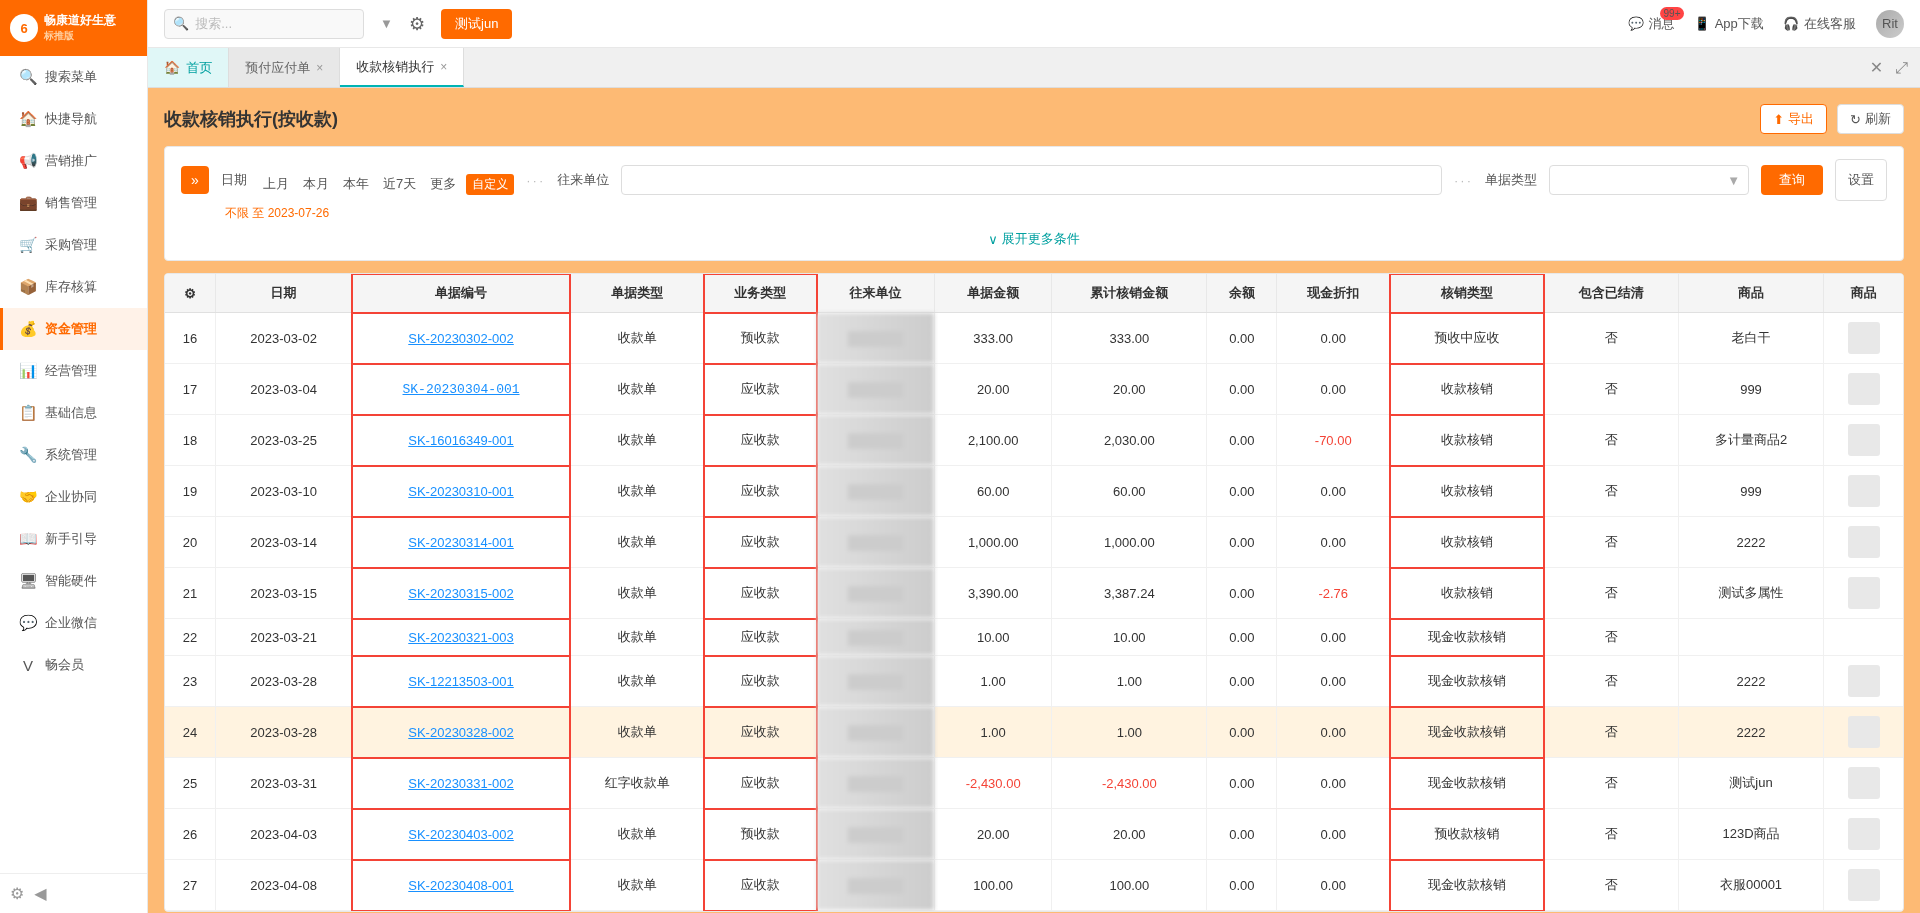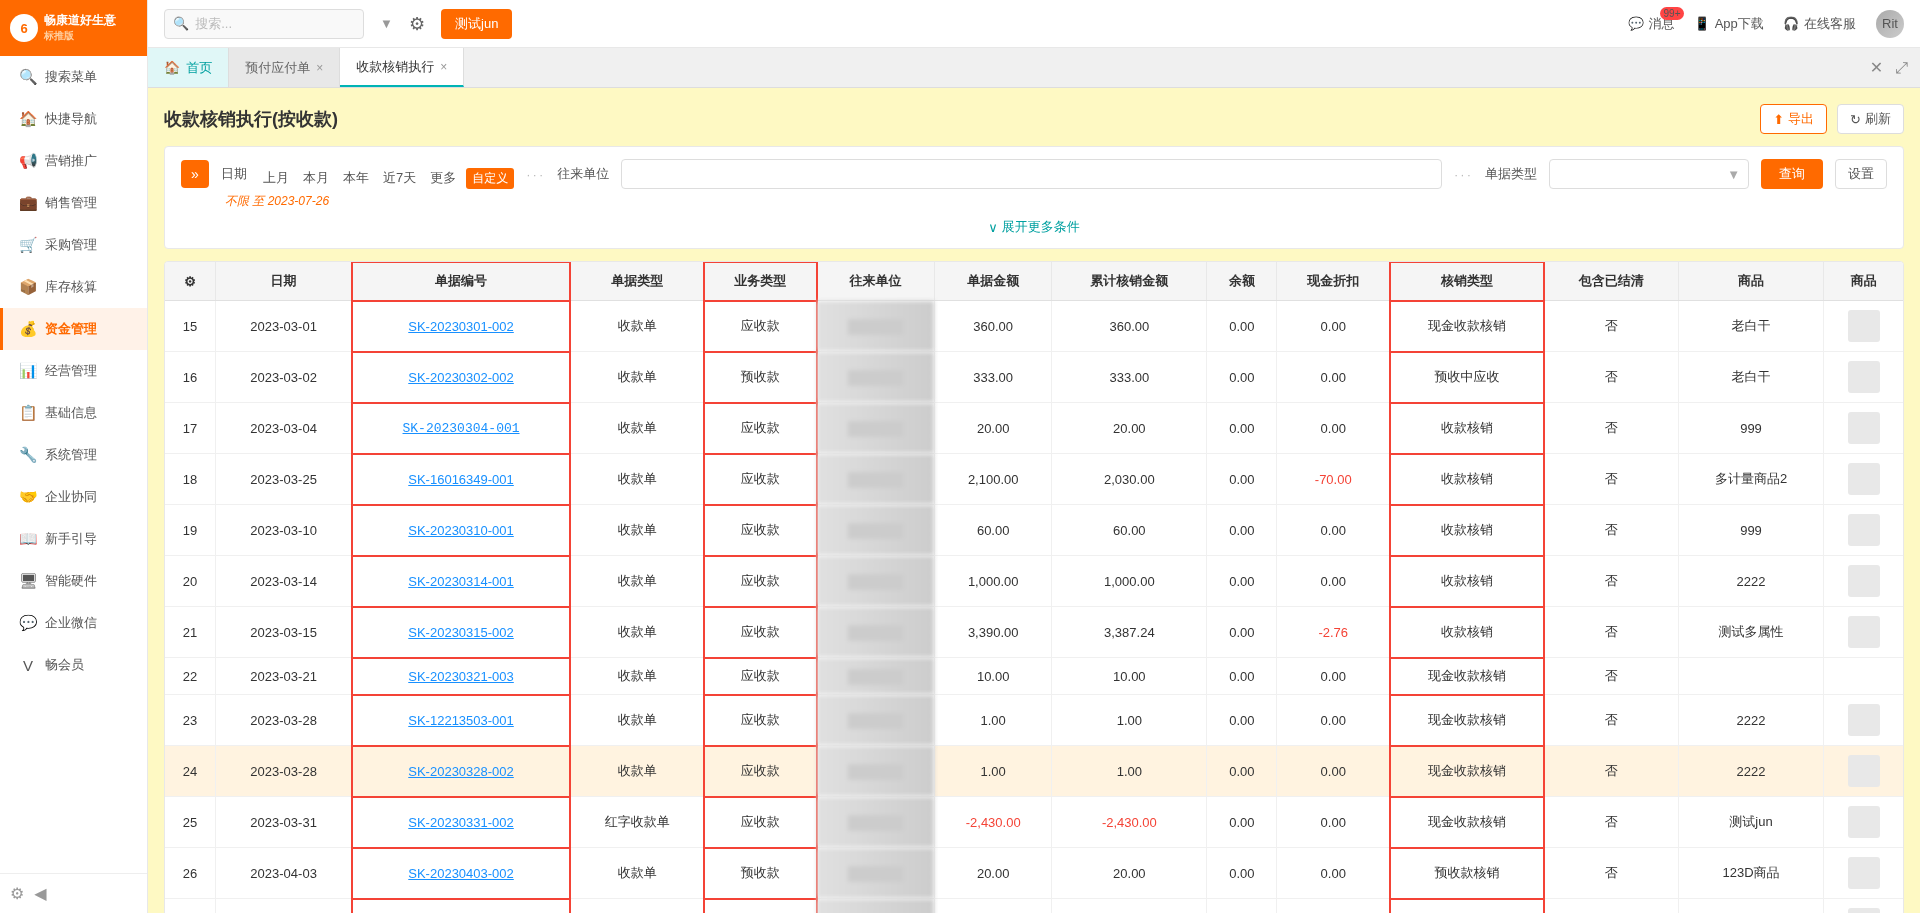--- a/index.html
+++ b/index.html
@@ -116,21 +116,21 @@
       font-size: 13px;
       white-space: nowrap;
     }
     .tab.active { background: #fff; color: #333; border-bottom: 2px solid #00b4b4; font-weight: 500; }
     .tab .tab-close { color: #999; font-size: 12px; cursor: pointer; }
     .tab.home { background: #e0f7f7; color: #00a0a0; }
     .tabs-controls { margin-left: auto; display: flex; align-items: center; gap: 4px; padding-right: 8px; }
     .tabs-controls span { cursor: pointer; color: #888; font-size: 16px; padding: 2px 4px; }
 
     
-    .content { flex: 1; overflow: auto; padding: 16px; background: #fef9c3; }
+    .content { flex: 1; overflow: auto; padding: 16px; background: #fdba74; }
 
     
     .page-header { display: flex; align-items: center; justify-content: space-between; margin-bottom: 12px; }
     .page-title { font-size: 18px; font-weight: bold; color: #333; }
     .page-actions { display: flex; gap: 10px; }
     .btn-export {
       border: 1px solid #ff6a00; color: #ff6a00; background: #fff;
       border-radius: 4px; padding: 5px 12px; cursor: pointer; font-size: 13px;
       display: flex; align-items: center; gap: 4px;
     }
@@ -177,21 +177,21 @@
       color: #aaa; cursor: pointer;
     }
     .filter-ellipsis { color: #bbb; letter-spacing: 2px; }
     .btn-query {
       background: #ff6a00; color: #fff;
       border: none; border-radius: 4px;
       padding: 6px 18px; cursor: pointer; font-size: 13px;
     }
     .btn-settings {
       border: 1px solid #ddd; color: #555; background: #fff;
-      border-radius: 4px; padding: 5px 12px; cursor: pointer; font-size: 13px;
+      border-radius: 4px; padding: 11px 12px; cursor: pointer; font-size: 13px;
     }
     .expand-btn {
       color: #00a0a0; cursor: pointer; font-size: 13px;
       display: flex; align-items: center; gap: 4px;
       margin: 8px 0 0 0;
     }
 
     
     .table-wrap {
       background: #fff;
@@ -394,21 +394,21 @@
         <span class="filter-ellipsis">···</span>
         <span class="filter-label">单据类型</span>
         <div class="filter-select-wrap">
           <span></span>
           <span>▼</span>
         </div>
         <button class="btn-query">查询</button>
         <button class="btn-settings">设置</button>
       </div>
       <div style="margin-top:4px; margin-left:44px;">
-        <span style="color:#ff6a00; font-size:12px;font-style:italic;">不限 至 2023-07-26</span>
+        <span style="color:#ff6a00; font-size:12px;">不限 至 2023-07-26</span>
       </div>
       <div style="text-align:center; margin-top:8px;">
         <span class="expand-btn" style="justify-content:center; color:#00a0a0;">
           <span>∨</span>
           <span>展开更多条件</span>
         </span>
       </div>
     </div>
 
     <div class="table-wrap">
@@ -426,38 +426,20 @@
               <th>余额</th>
               <th>现金折扣</th>
               <th style="outline: rgb(244, 67, 54) solid 2px; outline-offset: -1px;">核销类型</th>
               <th>包含已结清</th>
               <th>商品</th>
               <th>商品</th>
             </tr>
         </thead>
         <tbody id="table-body">
             <tr>
-              <td>15</td>
-              <td>2023-03-01</td>
-              <td class="link-cell" style="outline: rgb(244, 67, 54) solid 2px; outline-offset: -1px;">SK-20230301-002</td>
-              <td>收款单</td>
-              <td style="outline: rgb(244, 67, 54) solid 2px; outline-offset: -1px;">应收款</td>
-              <td style="color: rgb(204, 204, 204); background: linear-gradient(90deg, rgb(224, 224, 224) 0%, rgb(204, 204, 204) 100%); filter: blur(2px);">██████</td>
-              <td>360.00</td>
-              <td>360.00</td>
-              <td>0.00</td>
-              <td>0.00</td>
-              <td style="outline: rgb(244, 67, 54) solid 2px; outline-offset: -1px;">现金收款核销</td>
-              <td>否</td>
-              <td>老白干</td>
-              <td>
-                <div style="width: 32px; height: 32px; background: rgb(232, 232, 232); border-radius: 3px; margin: 0px auto;"></div>
-              </td>
-            </tr>
-            <tr>
               <td>16</td>
               <td>2023-03-02</td>
               <td class="link-cell" style="outline: rgb(244, 67, 54) solid 2px; outline-offset: -1px;">SK-20230302-002</td>
               <td>收款单</td>
               <td style="outline: rgb(244, 67, 54) solid 2px; outline-offset: -1px;">预收款</td>
               <td style="color: rgb(204, 204, 204); background: linear-gradient(90deg, rgb(224, 224, 224) 0%, rgb(204, 204, 204) 100%); filter: blur(2px);">██████</td>
               <td>333.00</td>
               <td>333.00</td>
               <td>0.00</td>
               <td>0.00</td>

